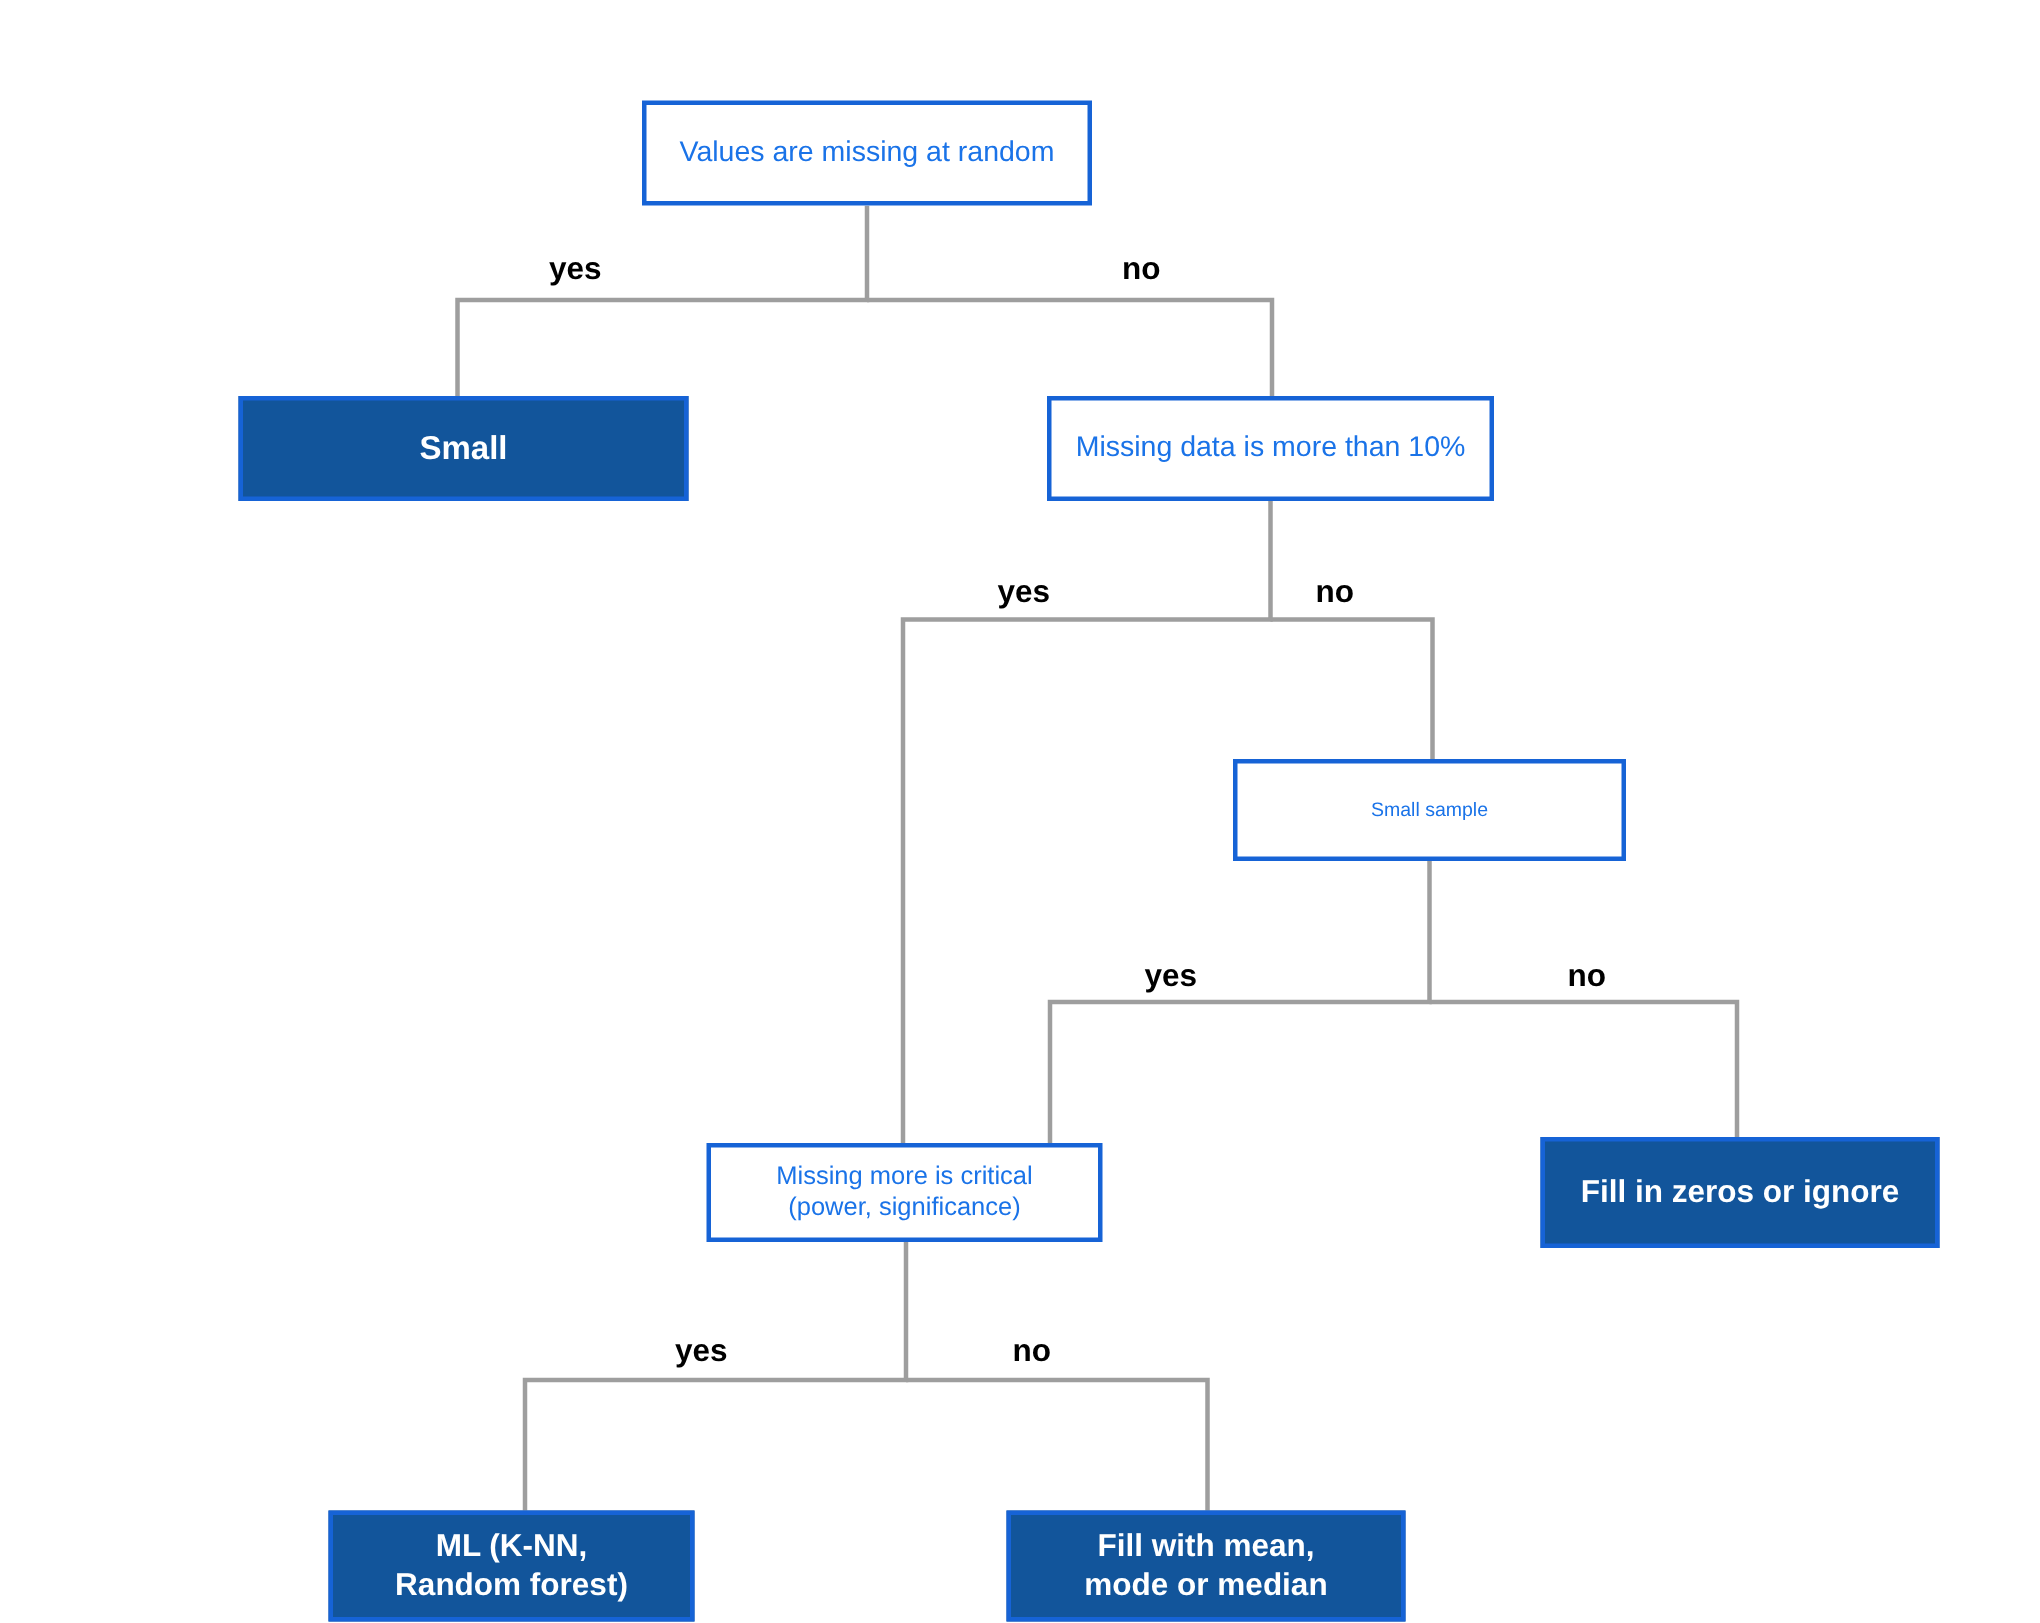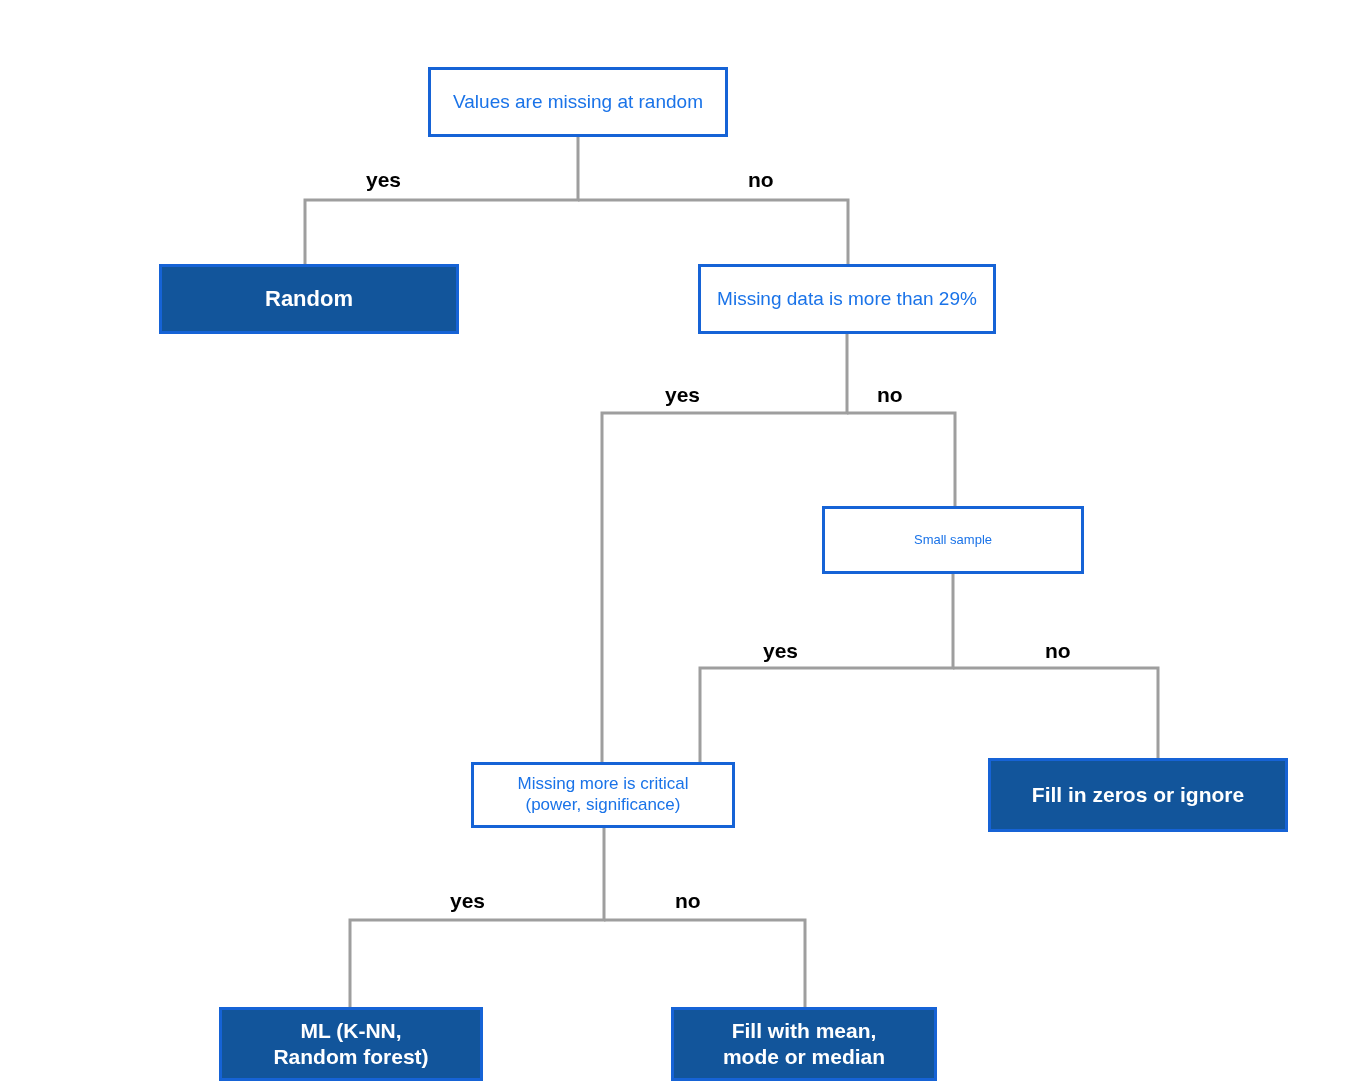--- a/index.html
+++ b/index.html
@@ -70,27 +70,27 @@
         <polyline points="847,393 955,393 955,486"></polyline>
         <polyline points="953,554 953,648 700,648 700,742"></polyline>
         <polyline points="953,648 1158,648 1158,738"></polyline>
         <polyline points="604,808 604,900 350,900 350,987"></polyline>
         <polyline points="604,900 805,900 805,987"></polyline>
       </g>
   </svg>
 
   <div id="node-layer">
       <div class="node decision" style="left: 428px; top: 47px; width: 300px; height: 70px; font-size: 19px; border-color: rgb(22, 99, 214); color: rgb(26, 115, 232);"><span>Values are missing at random</span></div>
-      <div class="node terminal" style="left: 159px; top: 244px; width: 300px; height: 70px; font-size: 22px; background: rgb(18, 85, 155); border-color: rgb(22, 99, 214); color: rgb(255, 255, 255);"><span>Random</span></div>
-      <div class="node decision" style="left: 698px; top: 244px; width: 298px; height: 70px; font-size: 19px; border-color: rgb(22, 99, 214); color: rgb(26, 115, 232);"><span>Missing data is more than 29%</span></div>
+      <div class="node terminal" style="left: 159px; top: 244px; width: 300px; height: 70px; font-size: 22px; background: rgb(18, 85, 155); border-color: rgb(22, 99, 214); color: rgb(255, 255, 255);"><span>Small</span></div>
+      <div class="node decision" style="left: 698px; top: 244px; width: 298px; height: 70px; font-size: 19px; border-color: rgb(22, 99, 214); color: rgb(26, 115, 232);"><span>Missing data is more than 10%</span></div>
       <div class="node decision" style="left: 822px; top: 486px; width: 262px; height: 68px; font-size: 13px; border-color: rgb(22, 99, 214); color: rgb(26, 115, 232);"><span>Small sample</span></div>
       <div class="node decision" style="left: 471px; top: 742px; width: 264px; height: 66px; font-size: 17px; border-color: rgb(22, 99, 214); color: rgb(26, 115, 232);"><span>Missing more is critical
 (power,  significance)</span></div>
-      <div class="node terminal" style="left: 988px; top: 738px; width: 300px; height: 74px; font-size: 21px; background: rgb(18, 85, 155); border-color: rgb(22, 99, 214); color: rgb(255, 255, 255);"><span>Fill in zeros or ignore</span></div>
-      <div class="node terminal" style="left: 219px; top: 987px; width: 264px; height: 74px; font-size: 21px; background: rgb(18, 85, 155); border-color: rgb(22, 99, 214); color: rgb(255, 255, 255);"><span>ML (K-NN,
+      <div class="node terminal" style="left: 1027px; top: 738px; width: 266px; height: 74px; font-size: 21px; background: rgb(18, 85, 155); border-color: rgb(22, 99, 214); color: rgb(255, 255, 255);"><span>Fill in zeros or ignore</span></div>
+      <div class="node terminal" style="left: 219px; top: 987px; width: 244px; height: 74px; font-size: 21px; background: rgb(18, 85, 155); border-color: rgb(22, 99, 214); color: rgb(255, 255, 255);"><span>ML (K-NN,
 Random forest)</span></div>
       <div class="node terminal" style="left: 671px; top: 987px; width: 266px; height: 74px; font-size: 21px; background: rgb(18, 85, 155); border-color: rgb(22, 99, 214); color: rgb(255, 255, 255);"><span>Fill with mean,
 mode or  median</span></div>
     </div>
   <div id="label-layer">
       <div class="edge-label" style="left: 366px; top: 149px; color: rgb(0, 0, 0);">yes</div>
       <div class="edge-label" style="left: 748px; top: 149px; color: rgb(0, 0, 0);">no</div>
       <div class="edge-label" style="left: 665px; top: 364px; color: rgb(0, 0, 0);">yes</div>
       <div class="edge-label" style="left: 877px; top: 364px; color: rgb(0, 0, 0);">no</div>
       <div class="edge-label" style="left: 763px; top: 620px; color: rgb(0, 0, 0);">yes</div>

